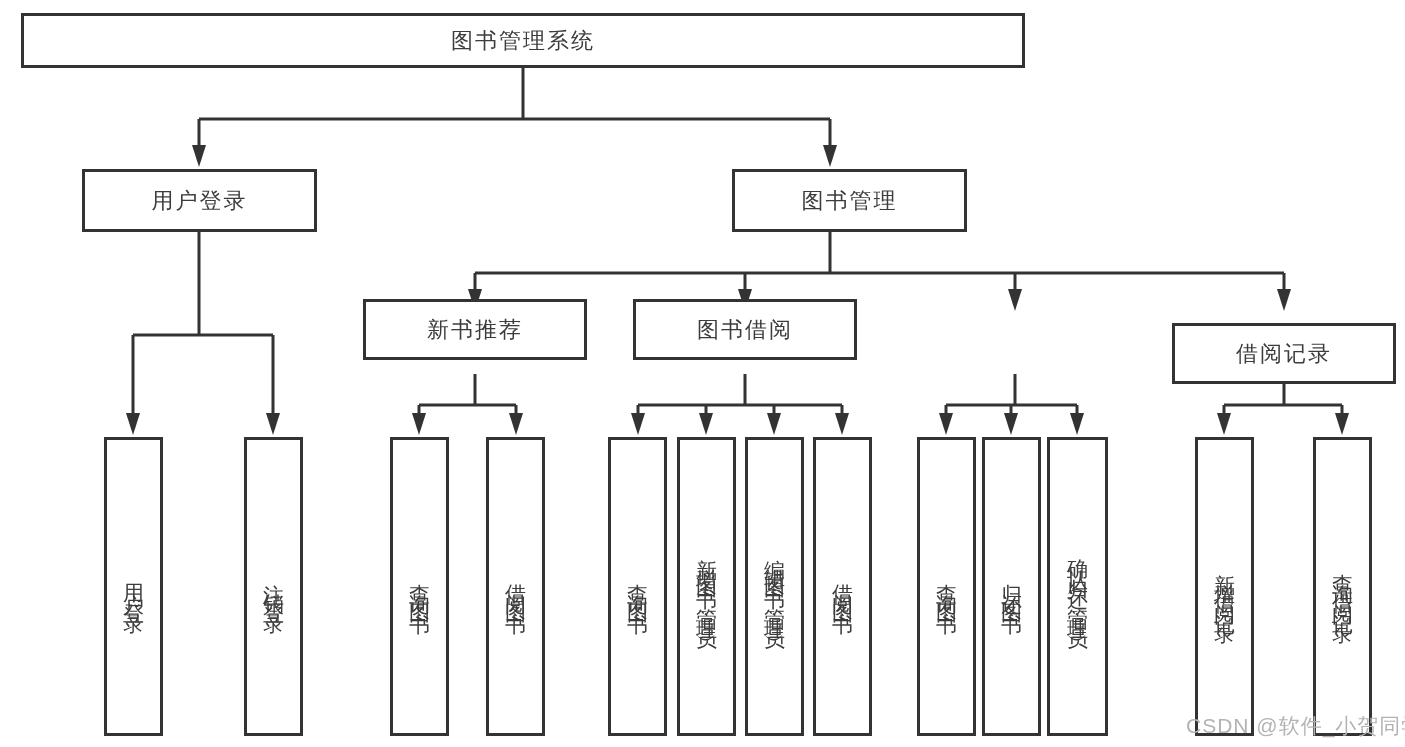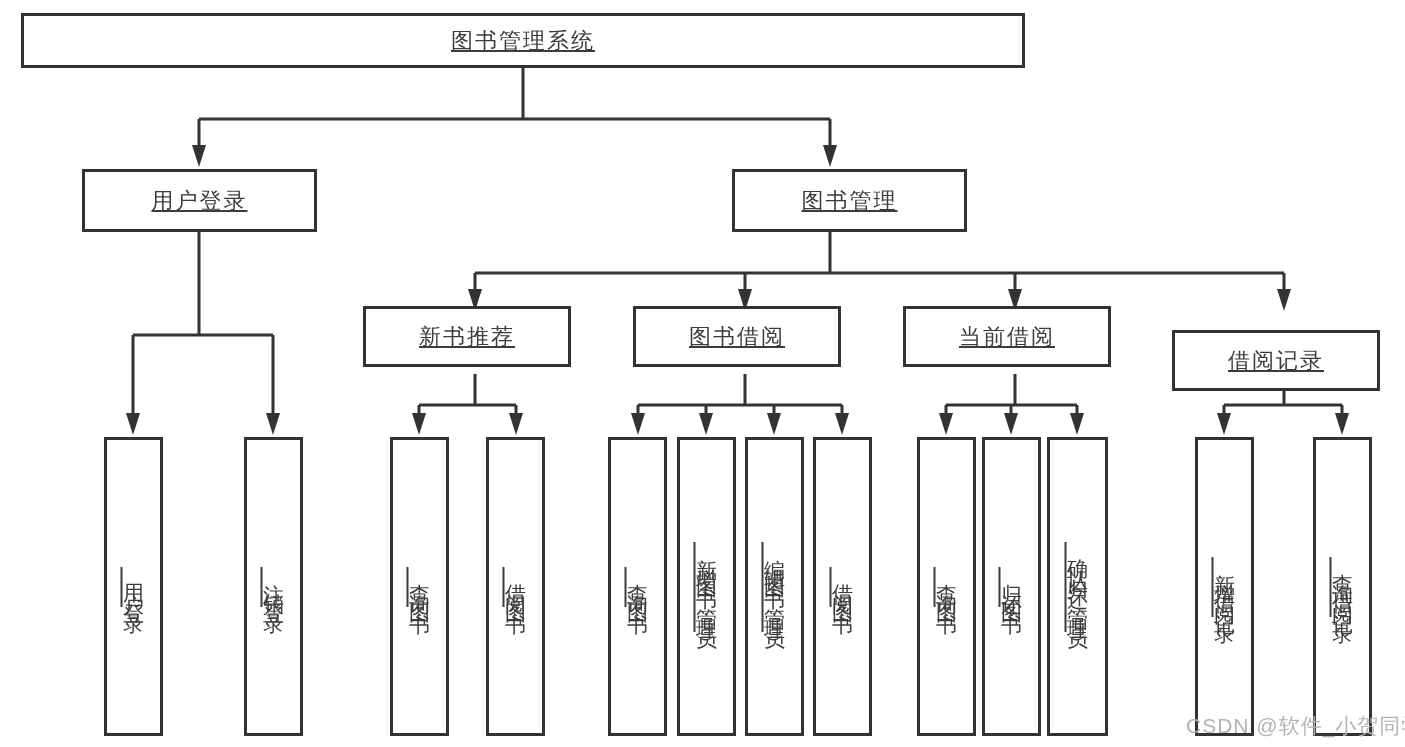--- a/index.html
+++ b/index.html
@@ -38,34 +38,33 @@
   .node{
     position:absolute;
     box-sizing:border-box;
     border:3px solid var(--line);
     background:var(--background);
     display:flex;
     align-items:center;
     justify-content:center;
     color:var(--text);
     z-index:2;
-    text-decoration:underline;
   }
   .hnode{
     font-size:22px;
     letter-spacing:2px;
   }
   .root{
     left:21px;top:13px;width:1004px;height:55px;
   }
   .lvl2{
     top:169px;width:235px;height:63px;
   }
   .lvl3{
-    top:306px;width:208px;height:61px;text-align:right;
+    top:299px;width:224px;height:61px;text-align:right;
   }
   .leaf{
     top:437px;width:59px;height:299px;
     writing-mode:vertical-rl;
     text-orientation:mixed;
     font-size:21px;
     letter-spacing:10px;
     white-space:nowrap;
   }
   .watermark{
@@ -149,23 +148,20 @@
   <div class="node hnode lvl2" style="left:712px;margin-left:20px;">
     <span>图书管理</span>
   </div>
 
   <div class="node hnode lvl3" style="left:363px;">
     <span>新书推荐</span>
   </div>
   <div class="node hnode lvl3" style="left:633px;">
     <span>图书借阅</span>
   </div>
-  <div class="node hnode lvl3" style="left:903px;">
-    <span>当前借阅</span>
-  </div>
   <div class="node hnode lvl3" style="left:1172px;margin-top:24px;">
     <span>借阅记录</span>
   </div>
 
   <div class="node leaf" style="left:104px;">
     <span>用户登录</span>
   </div>
   <div class="node leaf" style="left:244px;">
     <span>注销登录</span>
   </div>

